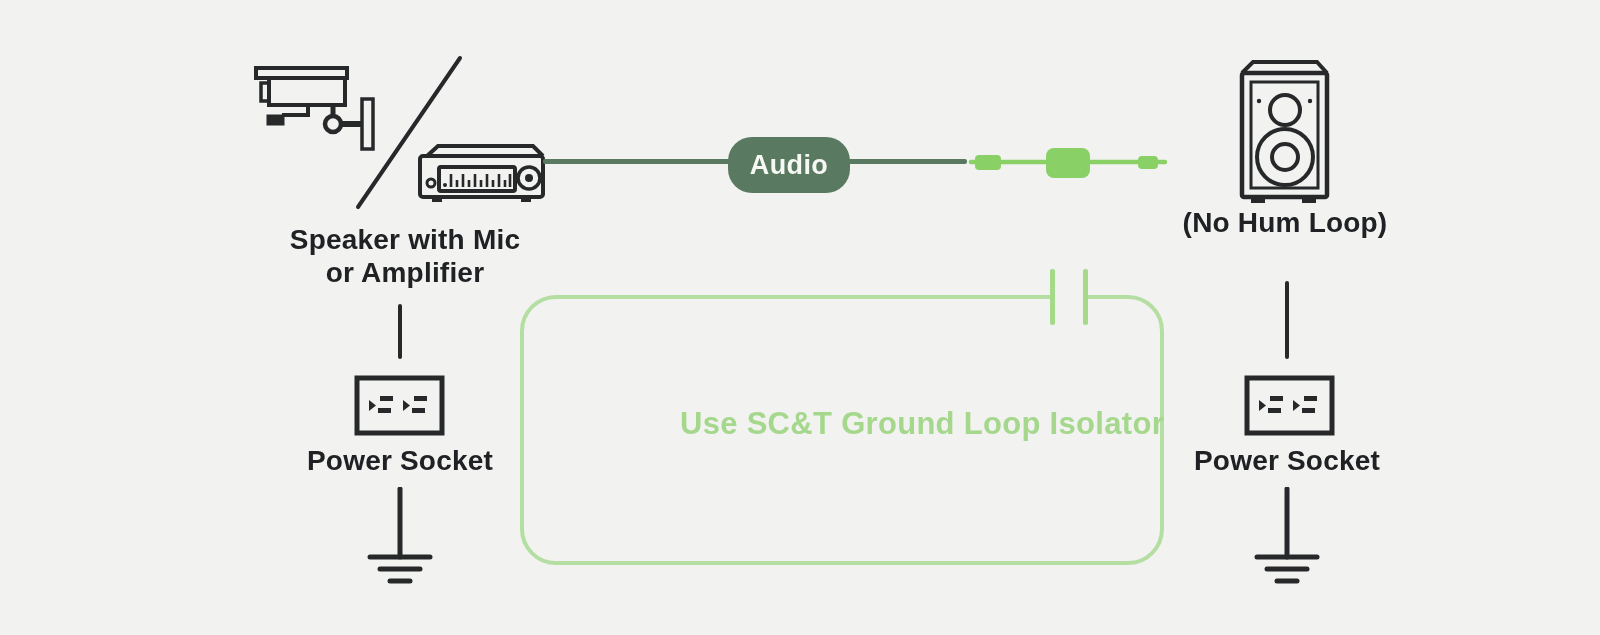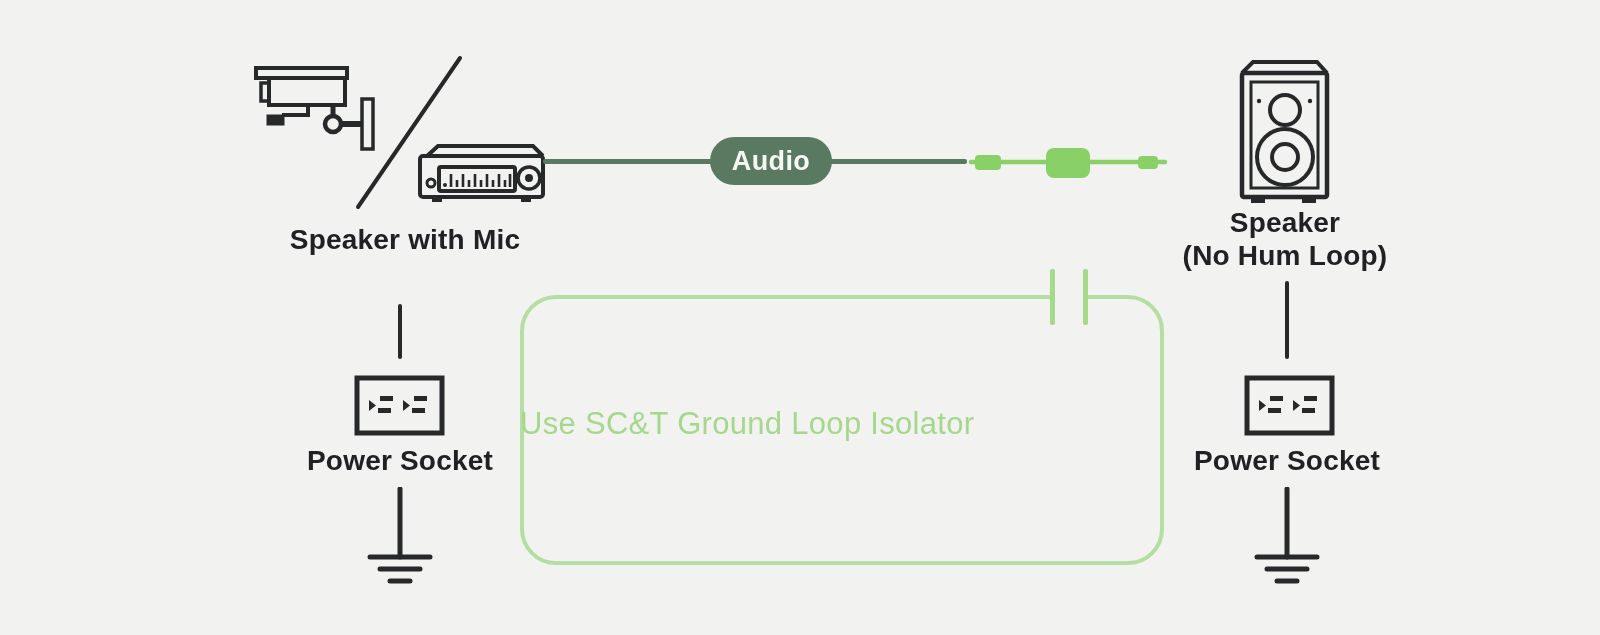--- a/index.html
+++ b/index.html
@@ -22,21 +22,21 @@
     text-align:center;
     letter-spacing:.2px;
   }
   
   .audio-line{
     left:543px;top:159px;width:424px;height:5px;
     background:#597a61;border-radius:2px;
   }
   
   .audio-pill{
-    left:710px;top:137px;width:122px;height:48px;
+    left:728px;top:137px;width:122px;height:56px;
     background:#597a61;border-radius:24px;
     display:flex;align-items:center;justify-content:center;
   }
   .audio-pill span{
     color:#f6f8f4;font-weight:700;font-size:27px;letter-spacing:.4px;
   }
   
   .vline{width:4px;background:#26282a;border-radius:2px;}
   
   .loop-box{
@@ -47,22 +47,22 @@
   .loop-box-gap{ 
     left:1054px;top:293px;width:30px;height:9px;
     background:#f2f2f0;
   }
   .cap-plate{
     top:269px;width:5px;height:56px;
     background:#a4da89;border-radius:2px;
   }
   .loop-note{
     left:520px;top:406px;width:644px;
-    text-align:left;
-    color:#a5d88c;font-weight:400;font-size:31px;letter-spacing:.3px;
+    text-align:right;
+    color:#a5d88c;font-weight:700;font-size:31px;letter-spacing:.3px;
   }
 </style>
 </head>
 <body>
 
 <div class="stage">
 
   <svg class="abs" style="left:248px;top:58px" width="135" height="100" viewBox="0 0 135 100">
     <g fill="none" stroke="#26282a">
       <rect x="8" y="10" width="91" height="10" stroke-width="4"></rect>
@@ -103,20 +103,21 @@
       </g>
       <circle cx="113" cy="36" r="11" stroke-width="3.6"></circle>
       <circle cx="113" cy="36" r="4" fill="#26282a" stroke="none"></circle>
       <rect x="16" y="55" width="10" height="5" fill="#26282a" stroke="none"></rect>
       <rect x="105" y="55" width="10" height="5" fill="#26282a" stroke="none"></rect>
     </g>
   </svg>
 
   <div class="abs label" style="left:255px;top:223px;width:300px">
     <div>Speaker with Mic</div>
+    <div>or Amplifier</div>
   </div>
 
   <div class="abs audio-line"></div>
   <div class="abs audio-pill">
     <span>Audio</span>
   </div>
 
   <svg class="abs" style="left:963px;top:140px" width="210" height="45" viewBox="0 0 210 45">
     <line x1="8" y1="22" x2="202" y2="22" stroke="#89d166" stroke-width="4.5" stroke-linecap="round"></line>
     <rect x="12" y="15" width="26" height="15" rx="4" fill="#89d166"></rect>
@@ -134,21 +135,20 @@
       <circle cx="72" cy="43" r="2.2" fill="#26282a" stroke="none"></circle>
       <circle cx="47" cy="52" r="15" stroke-width="4"></circle>
       <circle cx="47" cy="99" r="28" stroke-width="4"></circle>
       <circle cx="47" cy="99" r="13" stroke-width="4"></circle>
       <rect x="13" y="139" width="14" height="6" fill="#26282a" stroke="none"></rect>
       <rect x="64" y="139" width="14" height="6" fill="#26282a" stroke="none"></rect>
     </g>
   </svg>
 
   <div class="abs label" style="left:1135px;top:206px;width:300px">
-    <div>Speaker</div>
     <div>(No Hum Loop)</div>
   </div>
 
   <div class="abs vline" style="left:398px;top:304px;height:55px"></div>
   <div class="abs vline" style="left:1285px;top:281px;height:78px"></div>
 
   <svg class="abs" style="left:352px;top:373px" width="95" height="65" viewBox="0 0 95 65">
     <rect x="5" y="5" width="85" height="55" fill="none" stroke="#26282a" stroke-width="5"></rect>
     <g fill="#26282a">
       <path d="M17,27 L17,38 L24,32.5 Z"></path>

